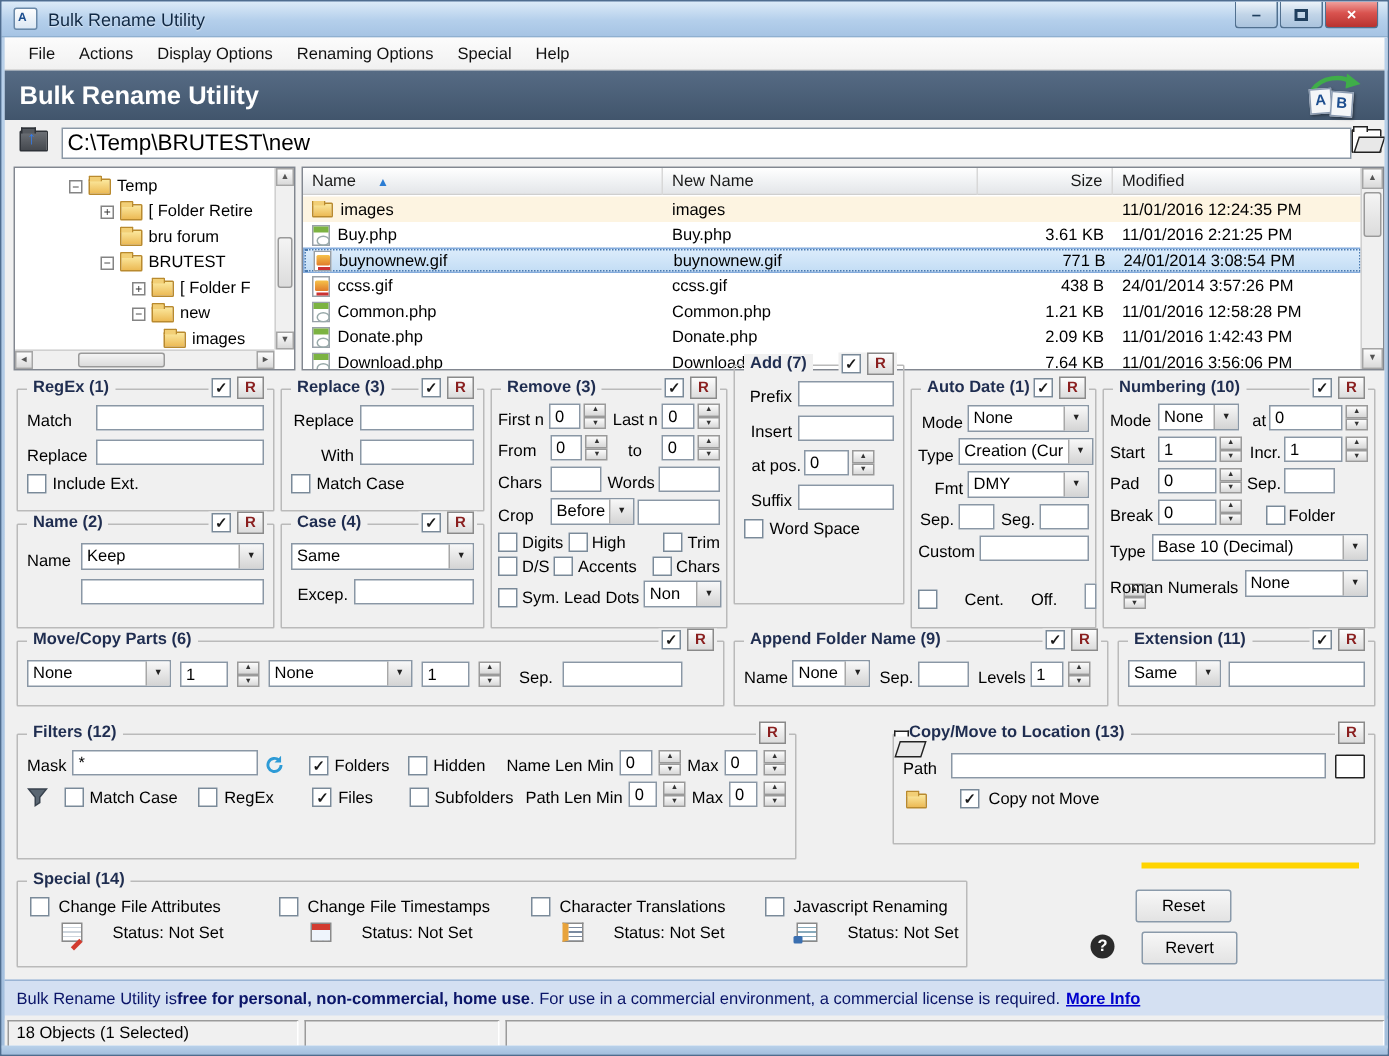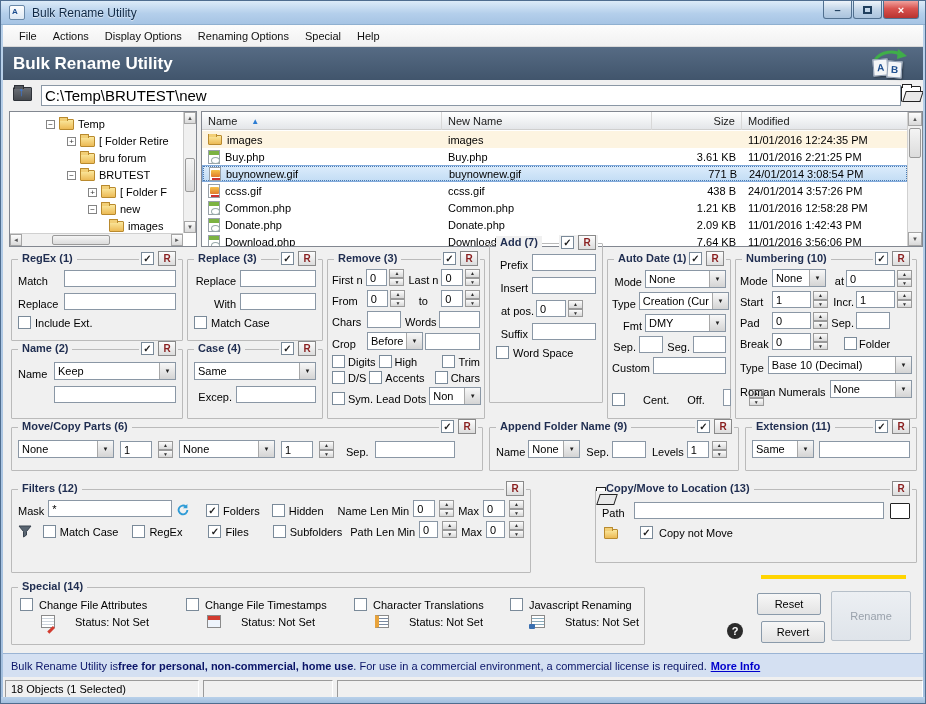--- a/index.html
+++ b/index.html
@@ -770,21 +770,20 @@
       <div class="sp-bot">
           <span class="sp-ic js"></span>
           <span class="lbl">Status: Not Set</span>
         </div>
     </div>
   </div>
 
   <span class="help" style="left:726px;top:622px">?</span>
   <button class="pbtn" style="left:756px;top:592px;width:64px;height:22px">Reset</button>
   <button class="pbtn" style="left:760px;top:620px;width:64px;height:22px">Revert</button>
-  <button class="pbtn disabled" style="left:830px;top:590px;width:80px;height:50px">Rename</button>
 
   <div class="lic">
     <span>Bulk Rename Utility is </span>
       <b>free for personal, non-commercial, home use</b>
       <span>. For use in a commercial environment, a commercial license is required.</span>
       <a href="#">More Info</a>
   </div>
 
   <div class="sbar">
     <span class="scell" style="width:194px">18 Objects (1 Selected)</span>

